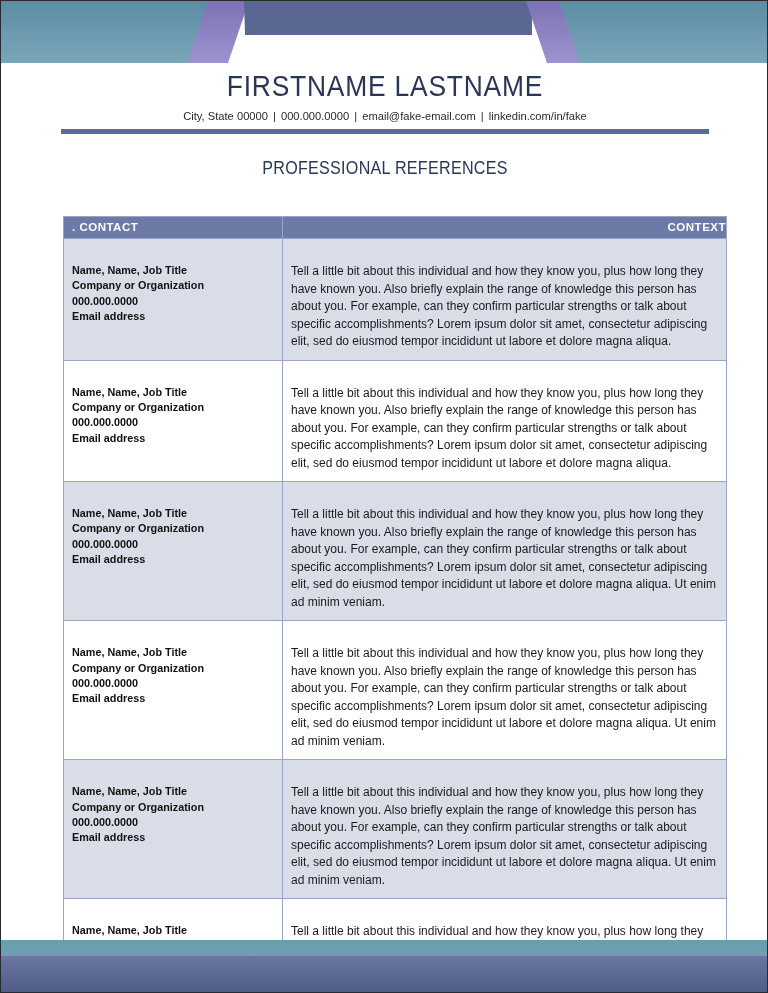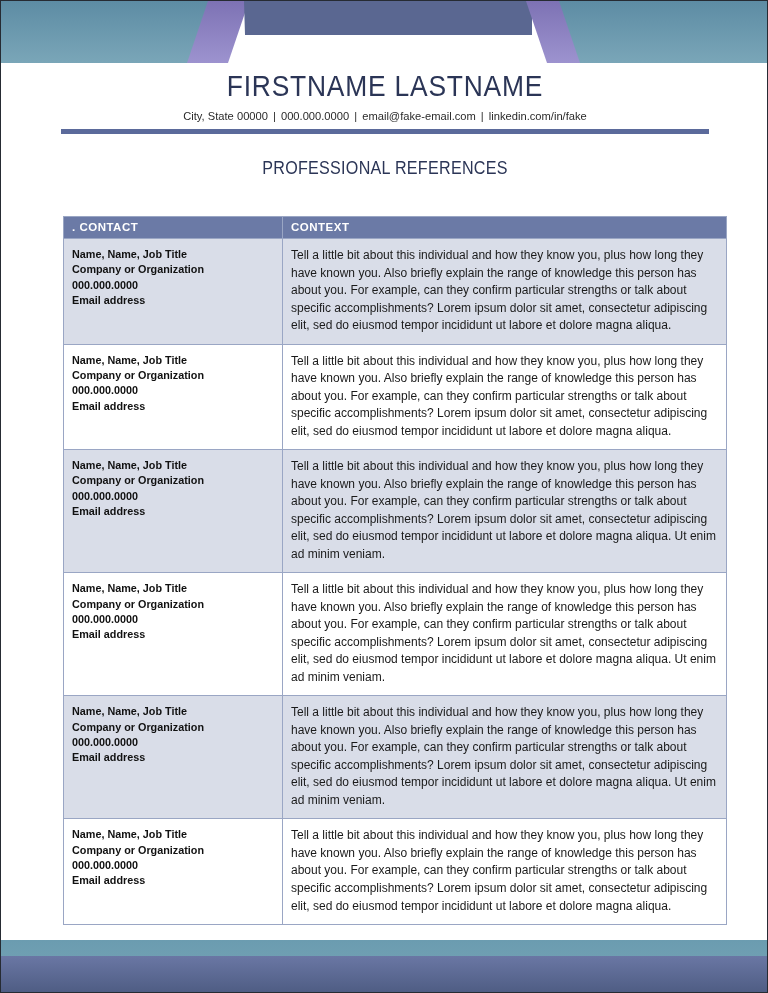--- a/index.html
+++ b/index.html
@@ -114,26 +114,26 @@
     font-weight: 700;
     letter-spacing: 0.5px;
     text-align: left;
     padding: 4px 0 5px 8px;
     border: 1px solid #9aa6c4;
     vertical-align: middle;
     height: 11px;
   }
 
   #references-table th.col-contact { width: 210px; }
-  #references-table th.col-context { width: 435px; }
+  #references-table th.col-context { width: 435px; text-align: right; }
 
   #references-table td {
     border: 1px solid #9aa6c4;
     vertical-align: top;
-    padding: 8px 8px 9px 8px;
+    padding: 24px 8px 9px 8px;
   }
 
   #references-table tr.shaded td {
     background: #d9dde8;
   }
   #references-table tr.plain td {
     background: #ffffff;
   }
 
   td.contact-cell {

